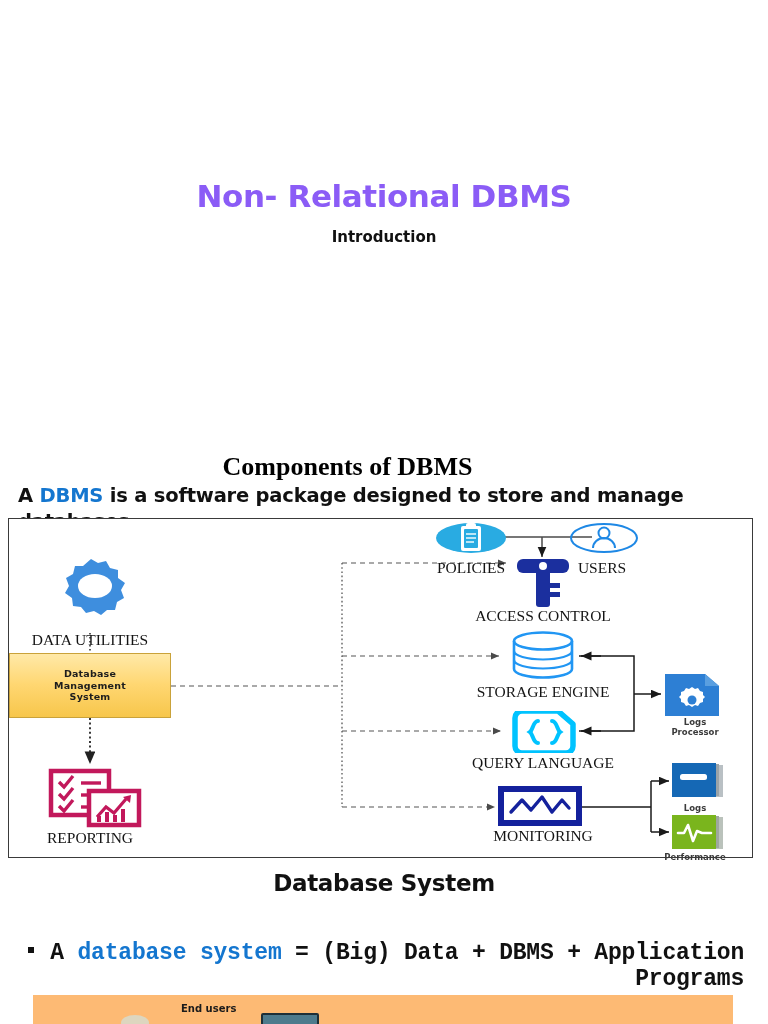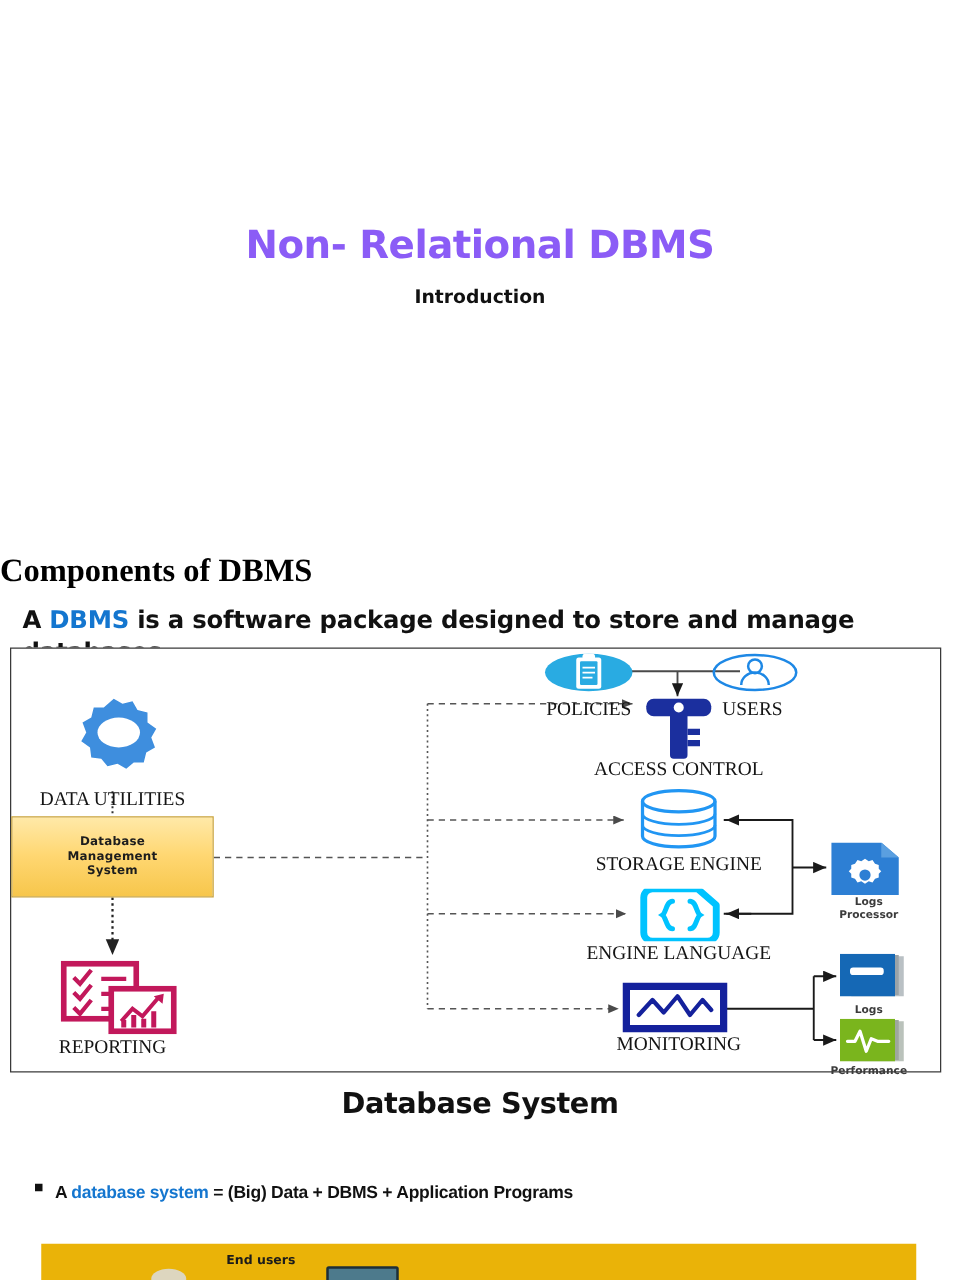--- a/index.html
+++ b/index.html
@@ -27,21 +27,22 @@
     position: absolute; left: 0; top: 228px; width: 768px;
     text-align: center;
     font-family: "DejaVu Sans", sans-serif;
     font-weight: bold;
     font-size: 15px;
     color: #111111;
   }
 
   
   .components-heading {
-    position: absolute; left: 0; top: 442px; width: 695px;
+    position: absolute; left: 0; top: 452px; width: 695px;
+    text-align: center;
     font-family: "Liberation Serif", serif;
     font-weight: bold;
     font-size: 26px;
     color: #000;
   }
 
   
   .lead {
     position: absolute; left: 18px; top: 483px; width: 700px;
     font-family: "DejaVu Sans", sans-serif;
@@ -108,38 +109,39 @@
     font-family: "DejaVu Sans", sans-serif;
     font-weight: bold;
     font-size: 23px;
     color: #111;
     letter-spacing: -0.3px;
   }
 
   
   .bullet-row {
     position: absolute; left: 44px; top: 940px; width: 700px;
-    font-family: Liberation Sans, sans-serif;
-    font-weight: bold;
-    font-size: 14px;
+    font-family: Liberation Mono, monospace;
+    font-weight: bold;
+    font-size: 23px;
     line-height: 26px;
     color: #111;
     letter-spacing: -0.2px;
+    text-align: right;
   }
   .bullet-mark {
     position: absolute; left: -16px; top: 7px;
     width: 6px; height: 6px; background: #111;
   }
 
   
   .bottom-figure {
     position: absolute;
     left: 33px; top: 995px;
     width: 700px; height: 29px;
-    background: #eab308;
+    background: #fdba74;
     overflow: hidden;
   }
   .bottom-figure .endusers {
     position: absolute; left: 148px; top: 8px;
     font-family: "DejaVu Sans", sans-serif;
     font-weight: bold;
     font-size: 10px;
     color: #1b1b1b;
   }
   .bottom-figure .screen {
@@ -278,21 +280,21 @@
       <path d="M8 20 a29 8.5 0 0 0 58 0" fill="none" stroke="#2196f3" stroke-width="2.2"></path>
       <path d="M8 29 a29 8.5 0 0 0 58 0" fill="none" stroke="#2196f3" stroke-width="2.2"></path>
     </svg>
     <div class="node-label" style="left:398px; top:164px; width:272px;">STORAGE ENGINE</div>
 
     <svg class="dg" style="left:498px; top:192px;" width="74" height="42" viewBox="0 0 74 42">
       <path d="M8 7 a7 7 0 0 1 7 -7 h36 l15 13 v22 a7 7 0 0 1 -7 7 h-44 a7 7 0 0 1 -7 -7 z" fill="none" stroke="#00c3ff" stroke-width="5.5" stroke-linejoin="round"></path>
       <path d="M31 10 c-5 0 -5 9 -8 11 c3 2 3 11 8 11" fill="none" stroke="#00c3ff" stroke-width="4" stroke-linecap="round"></path>
       <path d="M45 10 c5 0 5 9 8 11 c-3 2 -3 11 -8 11" fill="none" stroke="#00c3ff" stroke-width="4" stroke-linecap="round"></path>
     </svg>
-    <div class="node-label" style="left:398px; top:235px; width:272px;">ENGINE LANGUAGE</div>
+    <div class="node-label" style="left:398px; top:235px; width:272px;">QUERY LANGUAGE</div>
 
     <svg class="dg" style="left:489px; top:267px;" width="84" height="40" viewBox="0 0 84 40">
       <rect x="3" y="3" width="78" height="34" fill="#ffffff" stroke="#14219c" stroke-width="6"></rect>
       <polyline points="13,26 24,14 33,24 44,11 54,26 64,14 71,22" fill="none" stroke="#14219c" stroke-width="3.4" stroke-linejoin="round" stroke-linecap="round"></polyline>
     </svg>
     <div class="node-label" style="left:398px; top:308px; width:272px;">MONITORING</div>
 
     <svg class="dg" style="left:656px; top:155px;" width="56" height="42" viewBox="0 0 56 42">
       <path d="M0 0 h40 l14 12 v30 h-54 z" fill="#2d7fd4"></path>
       <path d="M40 0 l14 12 h-14 z" fill="#5a9fe0"></path>

